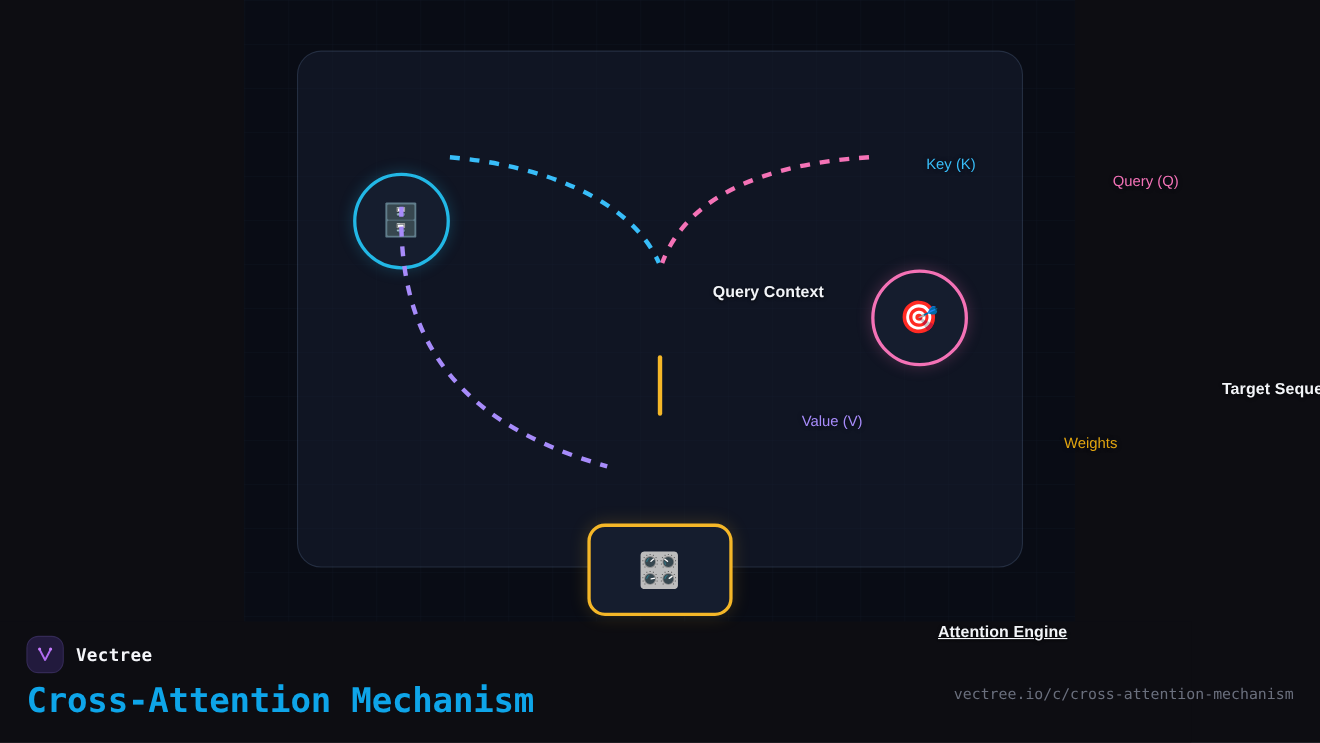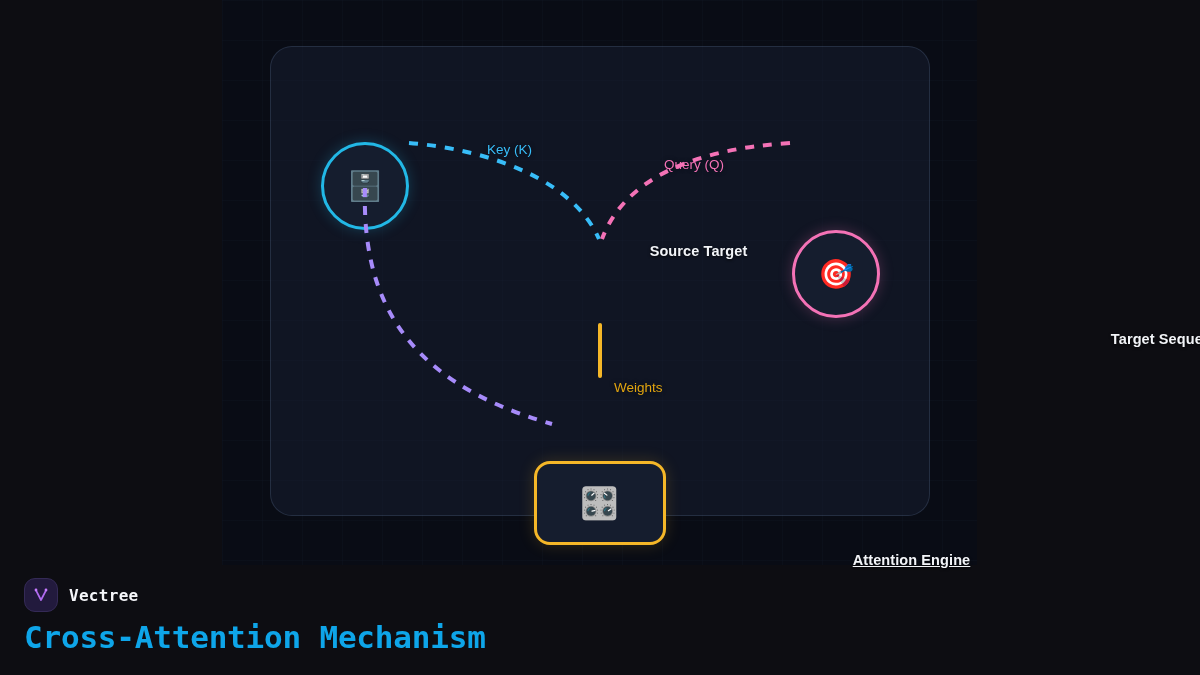--- a/index.html
+++ b/index.html
@@ -12,20 +12,21 @@
   #page { position:relative; width:1200px; height:675px; background:#0d0d12; }
 
   
   #canvas {
     position:absolute; left:222px; top:0px; width:755px; height:565px;
     background:
       linear-gradient(to right, rgba(74,104,150,0.085) 1px, transparent 1px) 0 0 / 40px 40px,
       linear-gradient(to bottom, rgba(74,104,150,0.085) 1px, transparent 1px) 0 0 / 40px 40px,
       #111827;
     background-color:#111827;
+    text-align:center;
   }
   #canvas::after{
     content:""; position:absolute; inset:0;
     background:#0f1624; opacity:.55; mix-blend-mode:multiply; pointer-events:none;
   }
   #canvas > * { position:relative; z-index:2; }
 
   
   #panel {
     position:absolute; left:48px; top:46px; width:660px; height:470px;
@@ -115,27 +116,28 @@
 
       <path d="M 187 143 C 272 150, 352 182, 377 239" fill="none" stroke="#38bdf8" stroke-width="4" stroke-dasharray="9 9" stroke-linecap="butt"></path>
 
       <path d="M 568 143 C 470 149, 402 180, 380 239" fill="none" stroke="#f472b6" stroke-width="4" stroke-dasharray="9 9" stroke-linecap="butt"></path>
 
       <path d="M 378 325 L 378 376" fill="none" stroke="#f5b728" stroke-width="4" stroke-linecap="round"></path>
     </svg>
 
     <div class="edge-label el-key" style="left:265px; top:142px;">Key (K)</div>
     <div class="edge-label el-query" style="left:442px; top:142px;">Query (Q)</div>
+    <div class="edge-label el-value" style="left:157px; top:345px;">Value (V)</div>
     <div class="edge-label el-weights" style="left:392px; top:350px;">Weights</div>
 
     <div class="node" style="left:99px; top:97px;">
       <div class="circle-node src">
         <span class="node-icon">🗄️</span>
       </div>
-      <div class="node-label" style="top:101px;">Source Target</div>
+      <div class="node-label" style="top:101px;">Query Context</div>
     </div>
 
     <div class="node" style="left:570px; top:97px;">
       <div class="circle-node tgt">
         <span class="node-icon">🎯</span>
       </div>
       <div class="node-label" style="top:101px;">Target Sequence</div>
     </div>
 
     <div class="node" style="left:312px; top:240px;">
@@ -153,14 +155,15 @@
         <svg width="20" height="20" viewBox="0 0 24 24" aria-hidden="true">
           <path d="M6 6.5 L12 18 L18 6.5" fill="none" stroke="#b06bf0" stroke-width="2.1" stroke-linecap="round" stroke-linejoin="round"></path>
           <circle cx="6" cy="6" r="1.7" fill="#c77bff"></circle>
           <circle cx="18" cy="6" r="1.7" fill="#c77bff"></circle>
         </svg>
       </div>
       <div id="brand-name">Vectree</div>
     </div>
     <div id="title">Cross-Attention Mechanism</div>
   </div>
+  <div id="url">vectree.io/c/cross-attention-mechanism</div>
 
 </div>
 
 </body></html>

